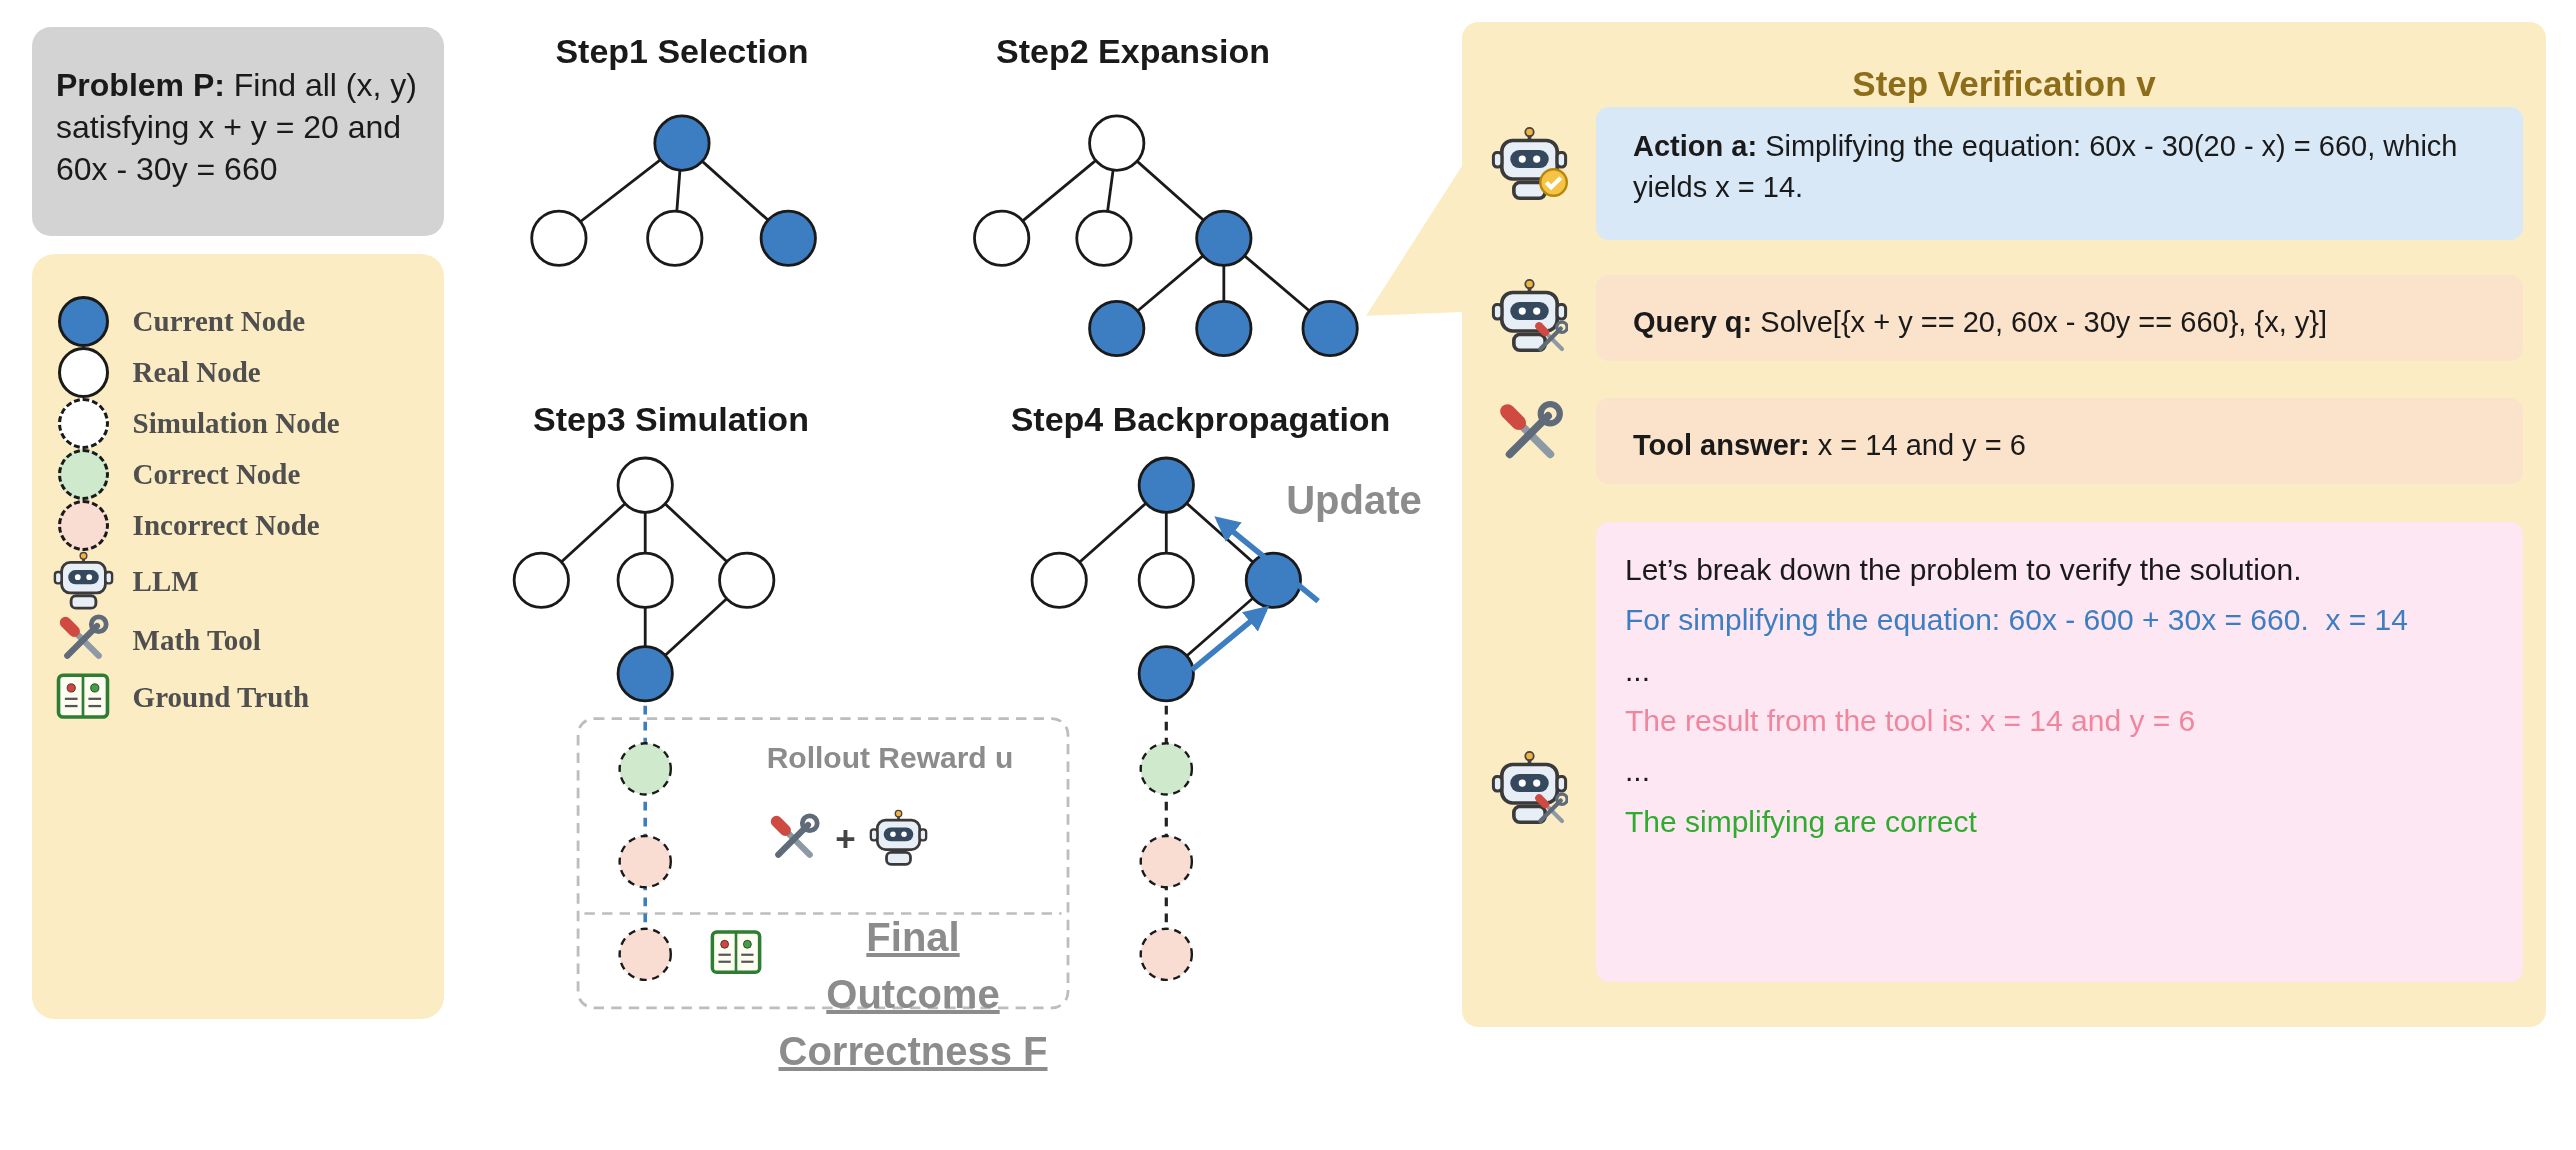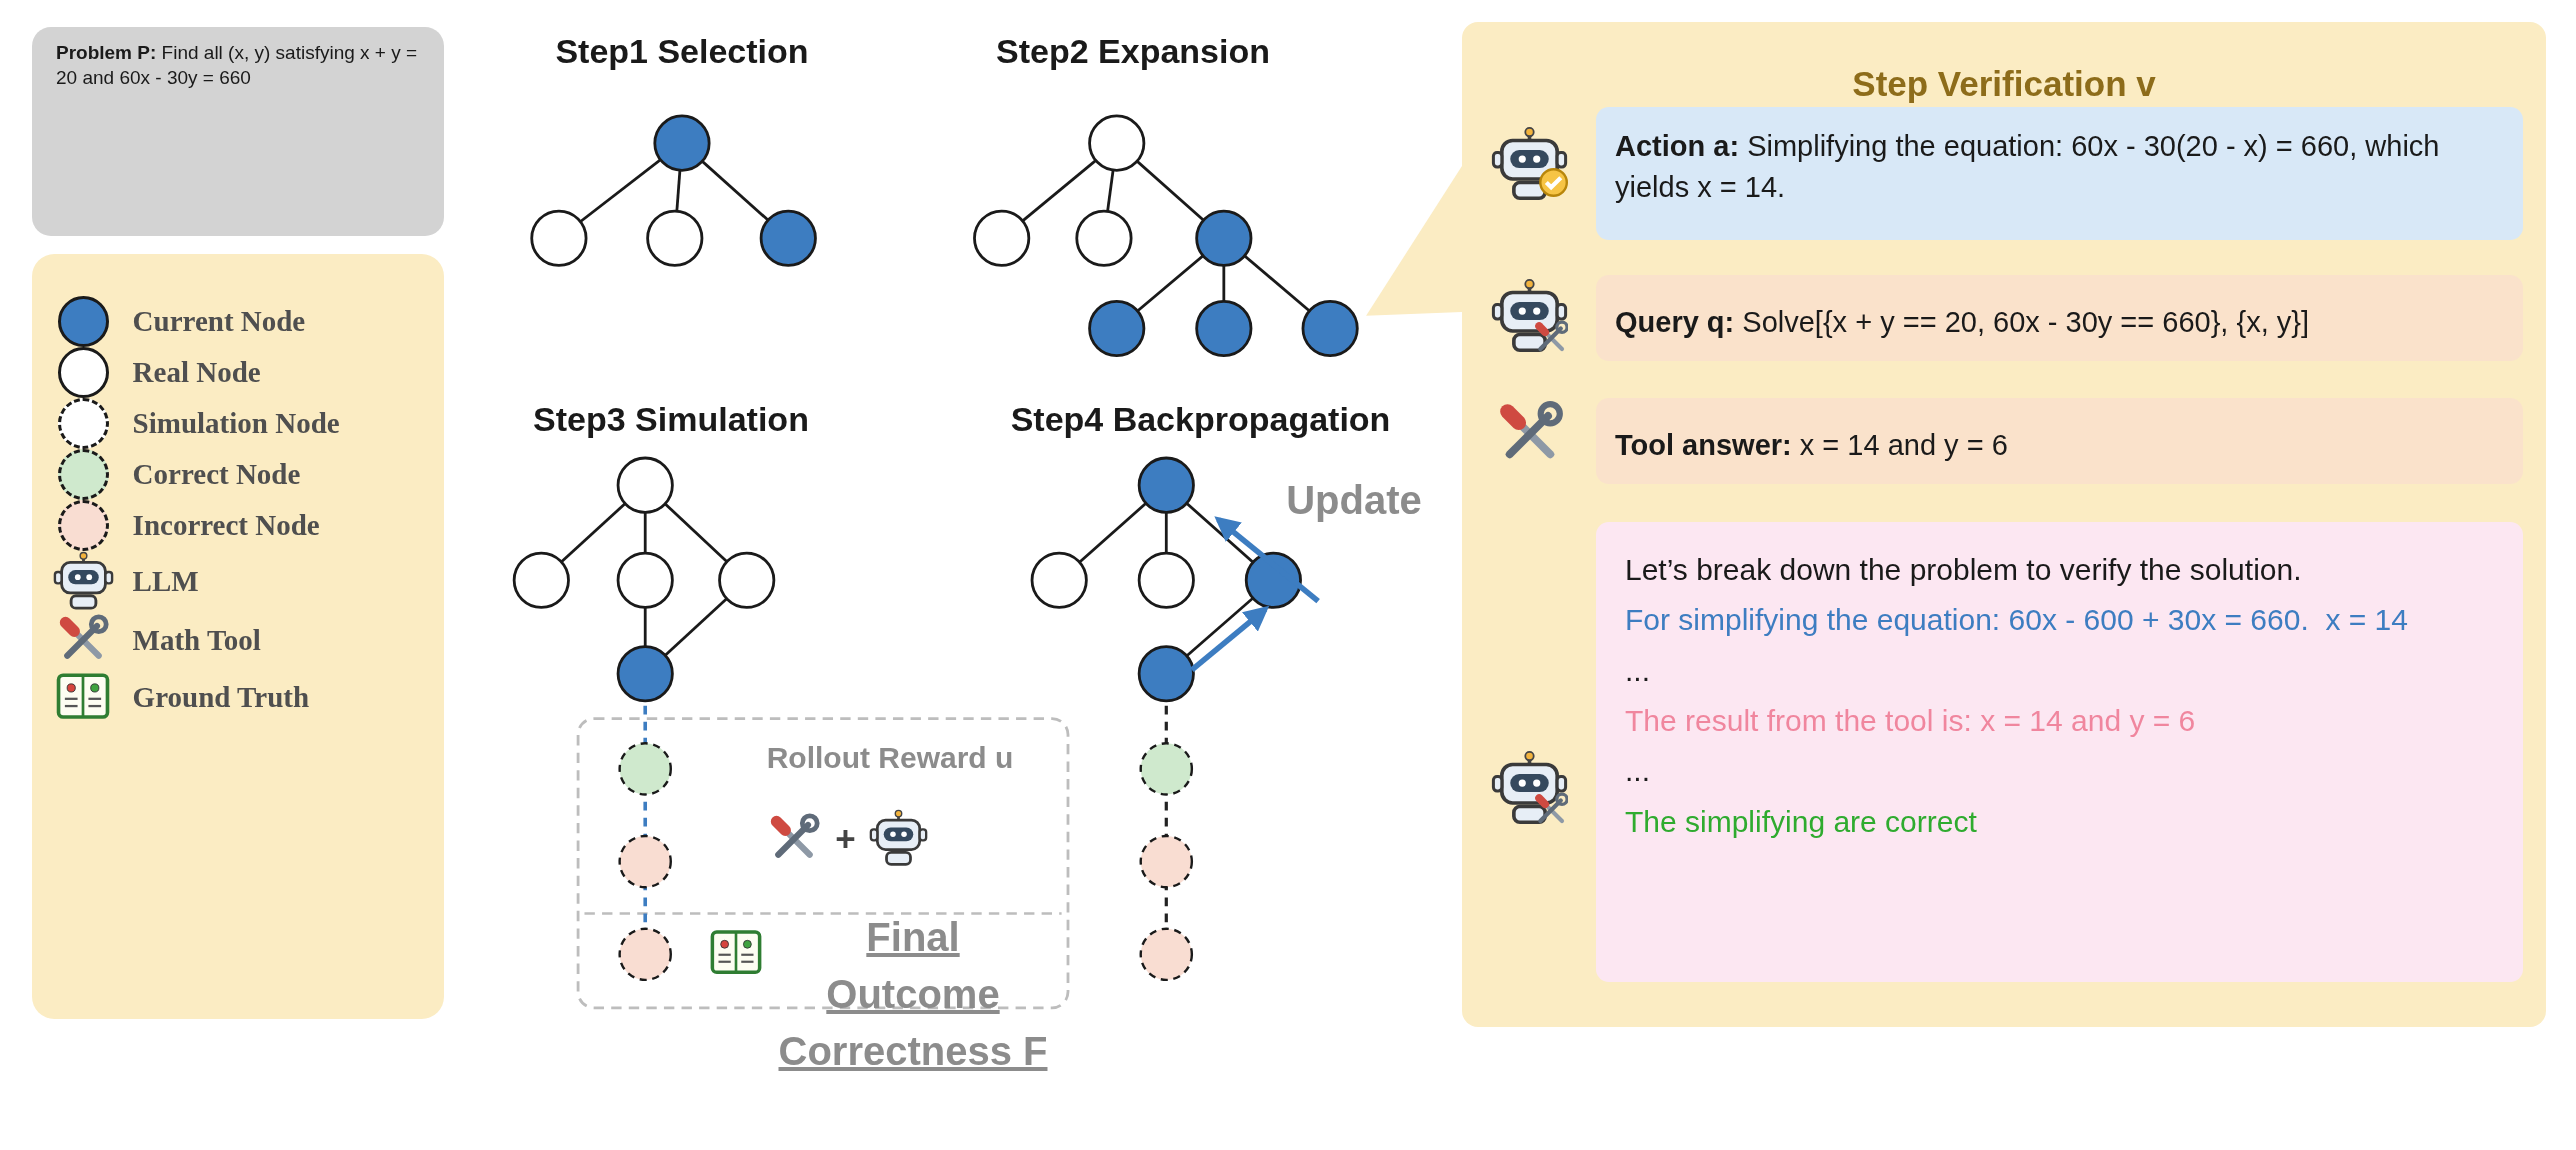--- a/index.html
+++ b/index.html
@@ -1,21 +1,21 @@
 <!DOCTYPE html>
 <html style="font-size:12.8px"><head>
 <meta charset="utf-8">
 <style>
   html,body{margin:0;padding:0;background:#fff;}
   body{font-family:"Liberation Sans","DejaVu Sans",sans-serif;color:#1a1a1a;}
   .canvas{position:relative;width:2576px;height:1151px;background:#fff;overflow:hidden;}
 
   
   .problem-box{position:absolute;left:32px;top:27px;width:412px;height:209px;box-sizing:border-box;
-    background:#d3d3d3;border-radius:19px;padding:13px 24px;font-size:19px;line-height:1.32;}
+    background:#d3d3d3;border-radius:19px;padding:37px 24px;font-size:32px;line-height:1.32;}
   .b{font-weight:bold;}
 
   .legend{position:absolute;left:32px;top:254px;width:412px;height:765px;box-sizing:border-box;
     background:#fbecc3;border-radius:22.4px;padding:42px 16px 42px 17.6px;
     display:flex;flex-direction:column;justify-content:flex-start;font-family:Liberation Serif, serif;}
   .legend-item{display:flex;align-items:center;gap:16px;}
   .sym{width:67px;display:flex;justify-content:center;align-items:center;flex:0 0 67px;}
   .circ{width:51px;height:51px;border-radius:50%;box-sizing:border-box;border:3.2px solid #1a1a1a;background:#fff;display:block;}
   .c-blue{background:#3d7dc1;}
   .c-dash{border-style:dashed;}
@@ -28,21 +28,21 @@
 
   
   .gray-label{position:absolute;font-weight:bold;color:#8c8c8c;text-align:center;}
 
   
   .verify-panel{position:absolute;left:1462px;top:22.4px;width:1084px;height:1005px;box-sizing:border-box;
     background:#fbecc3;border-radius:16px;}
   .verify-title{position:absolute;left:0;top:42px;width:100%;text-align:center;
     font-size:35px;font-weight:bold;color:#8d6c1a;}
   .vbox{position:absolute;left:134px;width:927px;box-sizing:border-box;border-radius:12.8px;
-    font-size:29px;line-height:1.4;padding:19px 19px;}
+    font-size:29px;line-height:1.4;padding:19px 37px;}
   .action-box{top:85px;height:133px;background:#d8e8f7;}
   .query-box{top:253px;height:86px;background:#fae2cb;display:flex;align-items:flex-end;}
   .tool-box{top:376px;height:86px;background:#fae2cb;display:flex;align-items:flex-end;}
   .reason-box{top:500px;height:460px;background:#fce7f2;padding:22.4px 29px;}
   .r-line{white-space:pre-wrap;font-size:30px;line-height:1.68;}
   .r-black{color:#1a1a1a;}
   .r-blue{color:#3d7dc1;}
   .r-pink{color:#f0869e;}
   .r-green{color:#2fab2f;}
 

